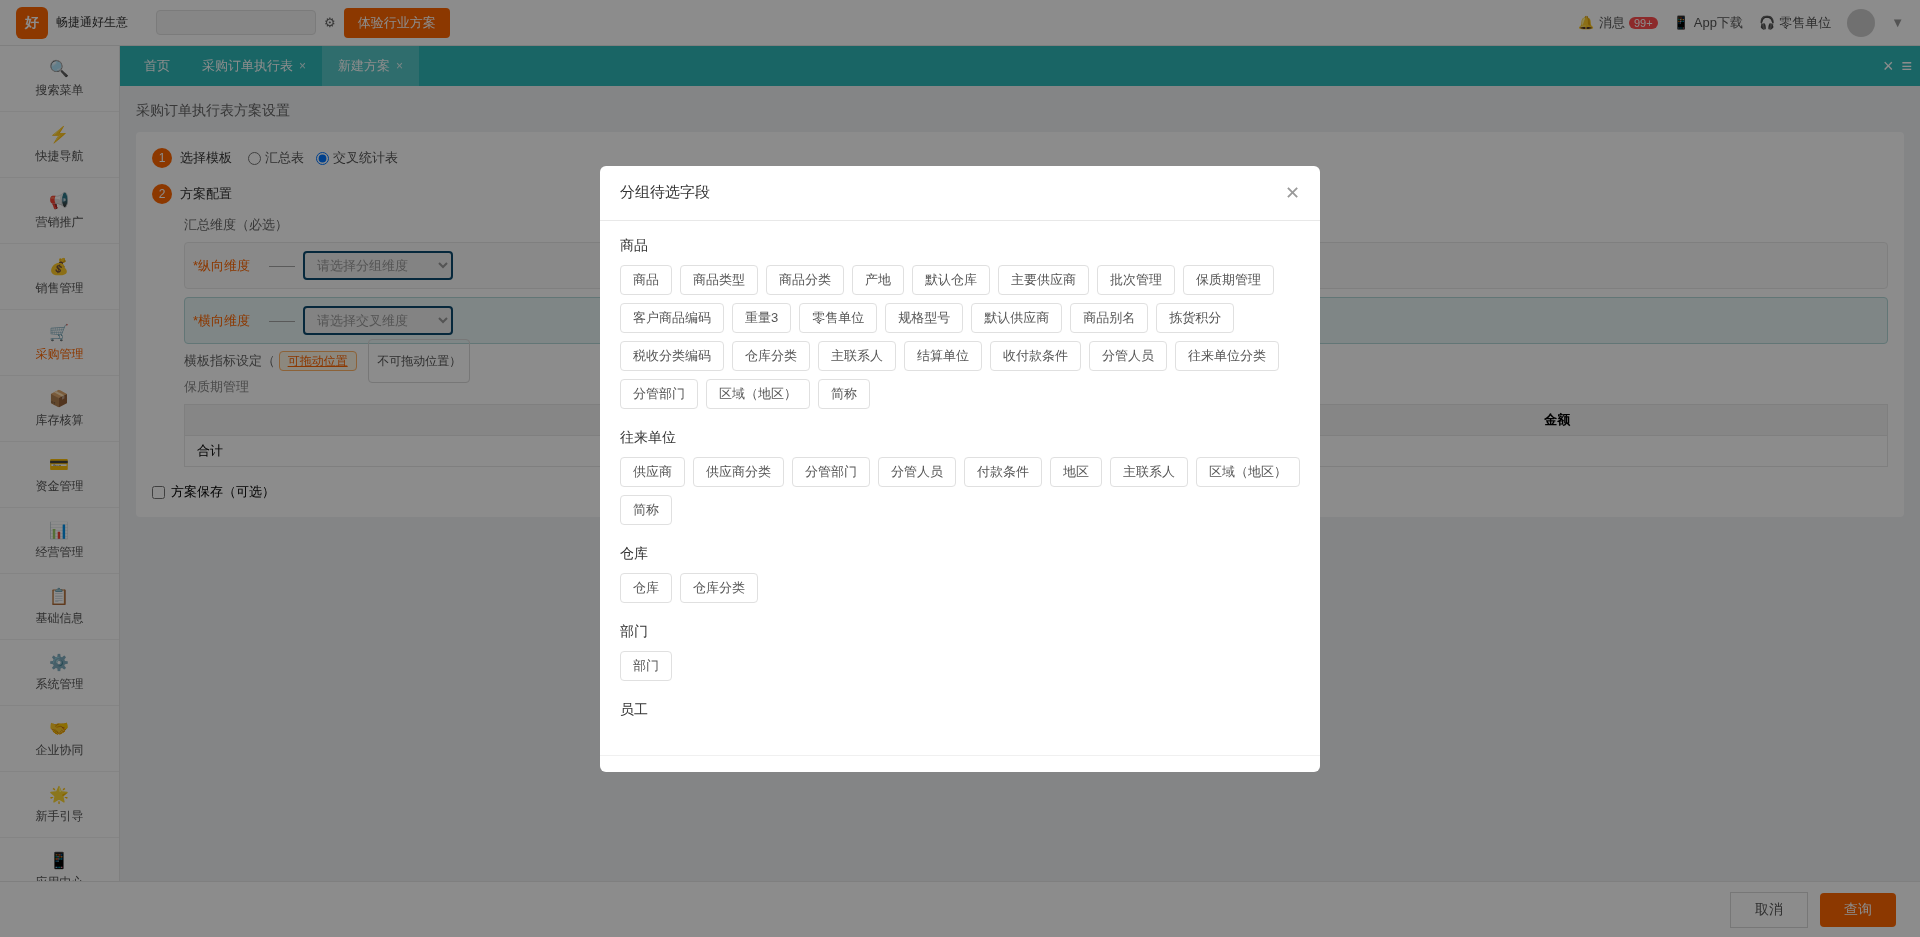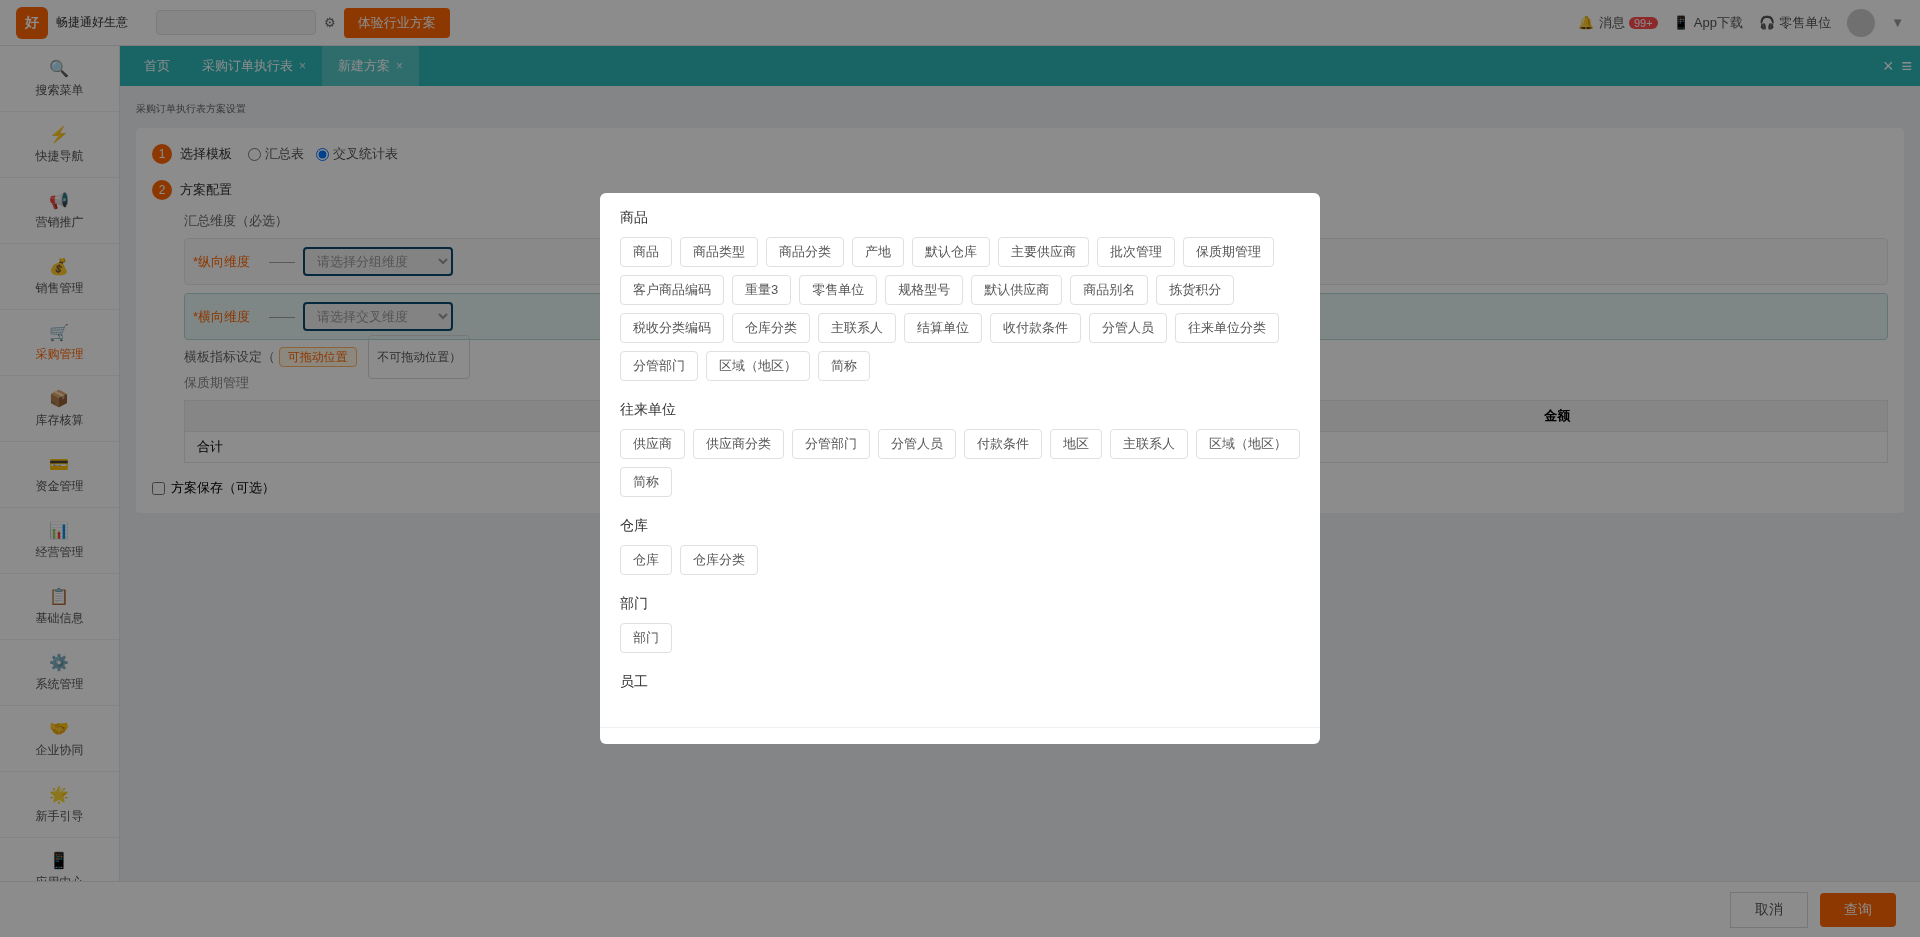--- a/index.html
+++ b/index.html
@@ -96,21 +96,21 @@
     }
 
     
     .main-content {
       position: fixed; top: 86px; left: 120px; right: 0; bottom: 0;
       background: #f0f2f5; overflow: auto; padding: 16px;
     }
 
     
     .page-header {
-      font-size: 10px; color: #666; margin-bottom: 12px;
+      font-size: 14px; color: #666; margin-bottom: 12px;
     }
 
     
     .content-card {
       background: #fff; border-radius: 4px; padding: 16px;
     }
 
     
     .steps-row {
       display: flex; align-items: center; margin-bottom: 16px;
@@ -388,21 +388,21 @@
       <span class="form-label" style="color:#ff6600;">*横向维度</span>
       <span class="form-dash">——</span>
       <select class="form-select">
         <option>请选择交叉维度</option>
       </select>
     </div>
 
     <div class="indicator-row" style="margin-left: 32px;">
       <div class="indicator-label">
         <span>横板指标设定（</span>
-        <span class="pos-tag orange" style="font-size:12px; padding: 2px 8px;">可拖动位置</span>
+        <span class="pos-tag orange" style="font-size:12px; padding: 2px 8px; text-decoration: underline;">可拖动位置</span>
         <span style="margin: 0 4px;"></span>
         <span class="pos-tag" style="font-size:12px; padding: 14px 8px;">不可拖动位置）</span>
       </div>
 
       <div class="stat-section" style="margin-top: 4px;">
         <div style="font-size: 13px; color: #888; margin-bottom: 4px;">保质期管理</div>
         <table class="stat-table">
           <thead>
             <tr>
               <th>
@@ -425,20 +425,24 @@
 
     <div class="footer-row">
       <input type="checkbox" class="footer-checkbox" style="">
       <span>方案保存（可选）</span>
     </div>
   </div>
 </div>
 
 <div class="modal-overlay">
   <div class="modal">
+    <div class="modal-header">
+      <span>分组待选字段</span>
+      <span class="modal-close">✕</span>
+    </div>
     <div class="modal-body">
 
       <div class="field-section">
         <div class="field-section-title">商品</div>
         <div class="field-tags">
           <span class="field-tag">商品</span>
           <span class="field-tag">商品类型</span>
           <span class="field-tag">商品分类</span>
           <span class="field-tag">产地</span>
           <span class="field-tag">默认仓库</span>

